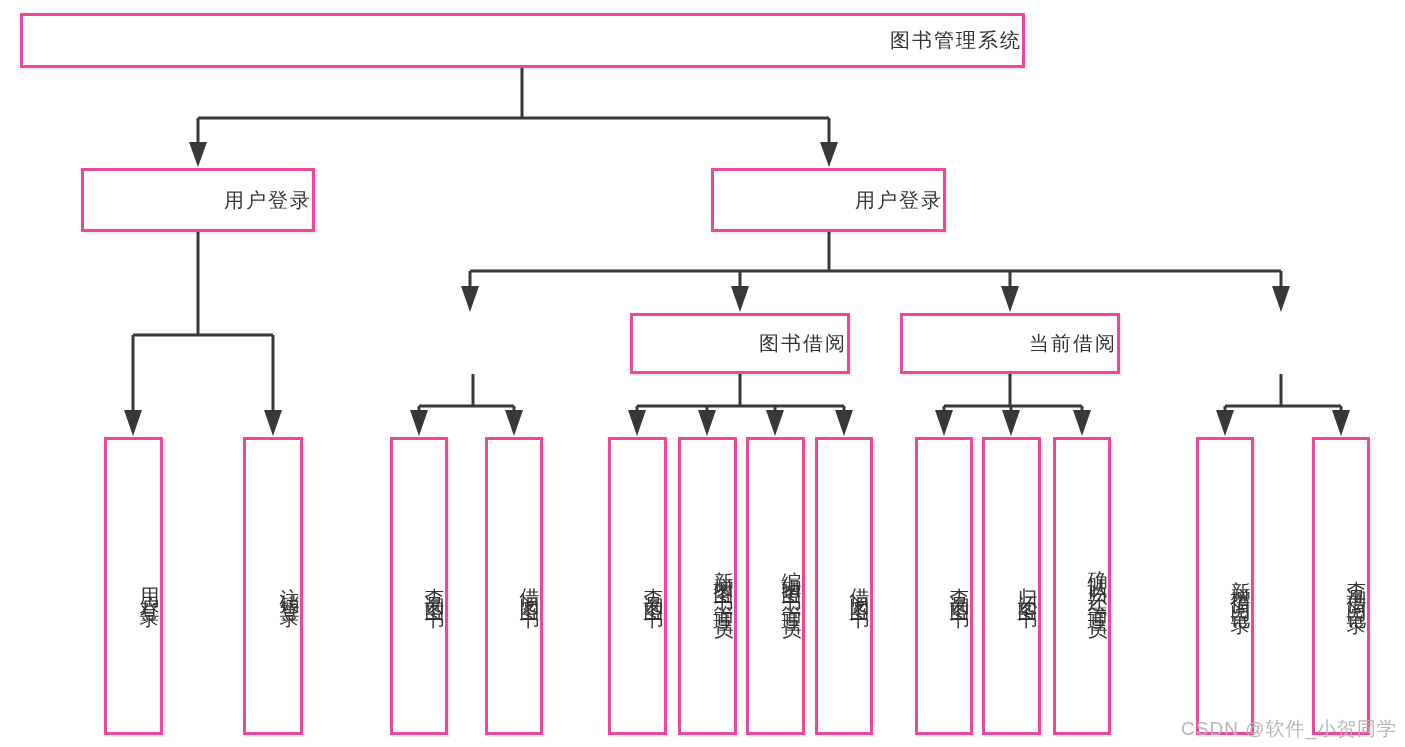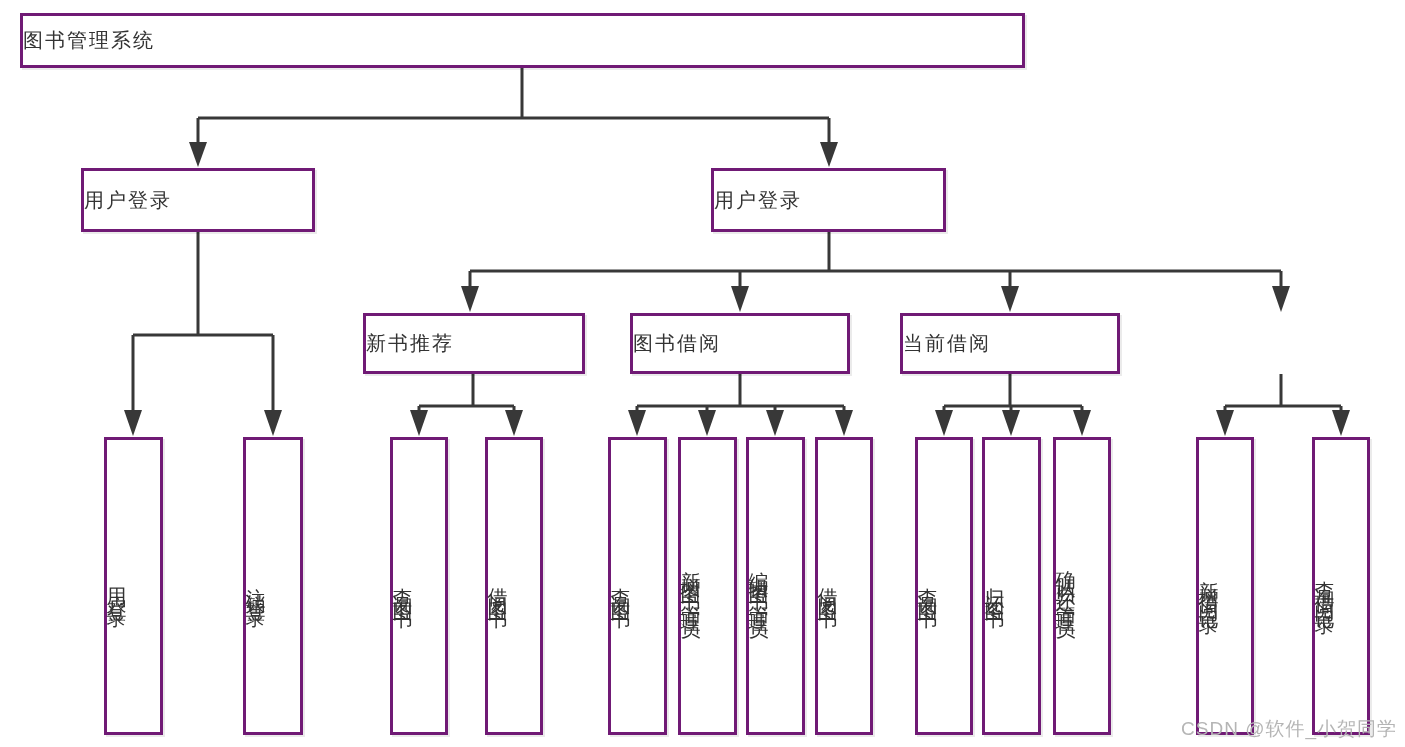--- a/index.html
+++ b/index.html
@@ -3,21 +3,21 @@
 <meta charset="utf-8">
 <style>
   html,body{margin:0;padding:0;background:#ffffff;}
   .stage{
     position:relative;width:1405px;height:747px;background:#ffffff;overflow:hidden;
     font-family:"Liberation Sans","DejaVu Sans",sans-serif;
   }
   svg.connectors{position:absolute;left:0;top:0;width:1405px;height:747px;}
   .node{
     position:absolute;box-sizing:border-box;background:#ffffff;
-    border:3px solid #701a75;display:flex;align-items:center;justify-content:flex-start;
+    border:3px solid #ec4899;display:flex;align-items:center;justify-content:flex-end;
     color:#333333;box-shadow:2px 2px 0 rgba(0,0,0,0.08);
   }
   .node .lbl{font-size:20px;letter-spacing:2px;white-space:nowrap;}
   .node.vert .lbl{
     writing-mode:vertical-lr;text-orientation:mixed;
     letter-spacing:7px;line-height:1;white-space:nowrap;
   }
   .watermark{
     position:absolute;right:8px;bottom:5px;z-index:5;
     color:#b5b5b5;font-size:19px;letter-spacing:1px;margin-left:10px;
@@ -75,23 +75,20 @@
     <span class="lbl">图书管理系统</span>
   </div>
 
   <div class="node" style="left:81px;top:168px;width:234px;height:64px">
     <span class="lbl">用户登录</span>
   </div>
   <div class="node" style="left:711px;top:168px;width:235px;height:64px">
     <span class="lbl">用户登录</span>
   </div>
 
-  <div class="node" style="left:363px;top:313px;width:222px;height:61px">
-    <span class="lbl">新书推荐</span>
-  </div>
   <div class="node" style="left:630px;top:313px;width:220px;height:61px">
     <span class="lbl">图书借阅</span>
   </div>
   <div class="node" style="left:900px;top:313px;width:220px;height:61px">
     <span class="lbl">当前借阅</span>
   </div>
 
   <div class="node vert" style="left:104px;top:437px;width:59px;height:298px">
     <span class="lbl">用户登录</span>
   </div>

